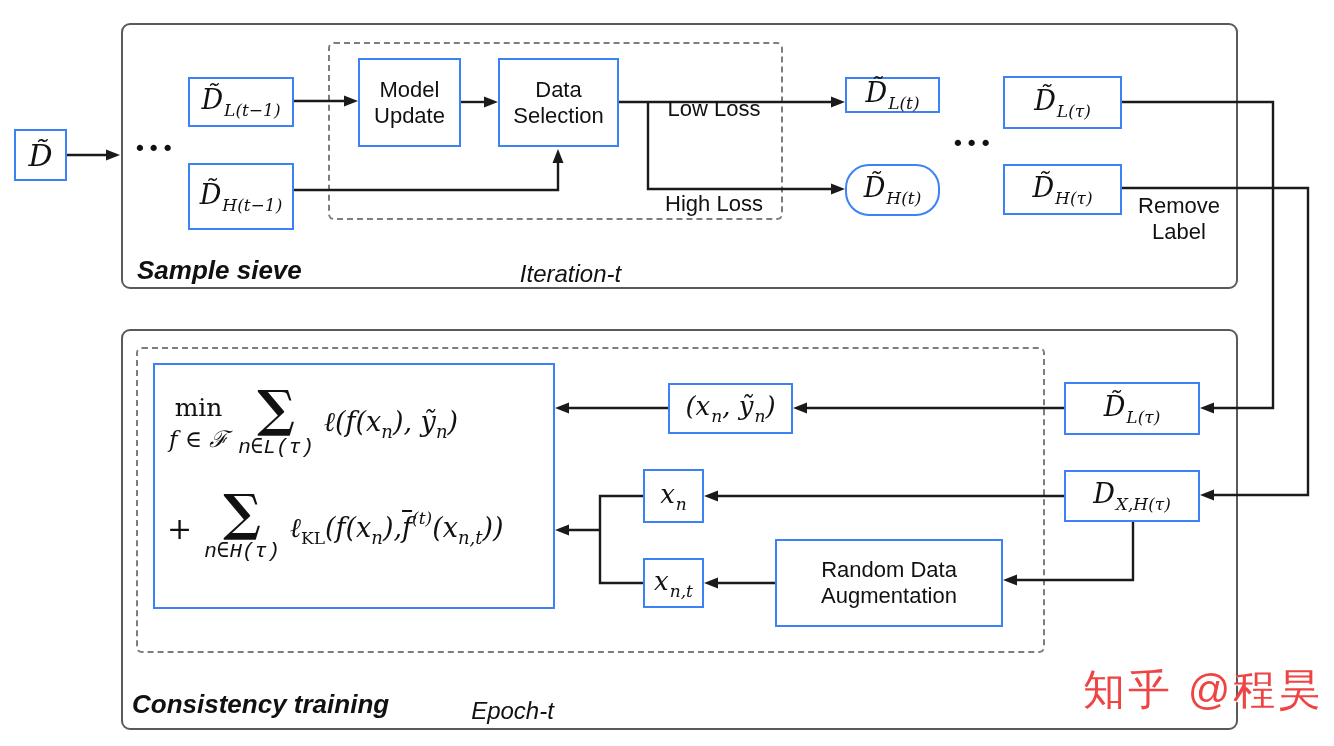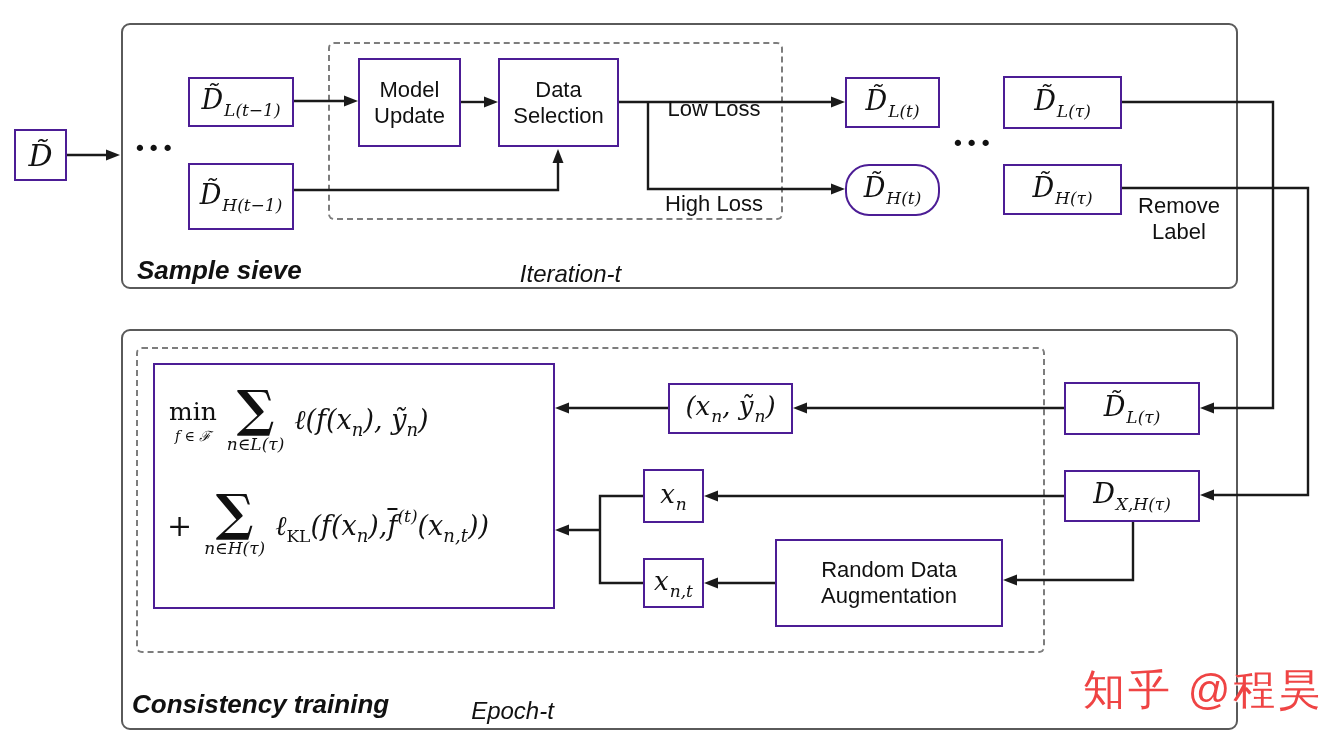--- a/index.html
+++ b/index.html
@@ -6,42 +6,42 @@
   #canvas{position:relative;width:1334px;height:746px;background:#ffffff;overflow:hidden;
           font-family:"Liberation Sans",sans-serif;color:#111;}
   
   .frame{position:absolute;border:2px solid #5a5a5a;border-radius:9px;box-sizing:border-box;background:transparent;}
   .dashed{position:absolute;border:2px dashed #7d7d7d;border-radius:6px;box-sizing:border-box;background:transparent;}
   
   #wires{position:absolute;left:0;top:0;pointer-events:none;}
   #wires path{stroke:#1a1a1a;stroke-width:2.4;fill:none;}
   #wires polygon{fill:#1a1a1a;stroke:none;}
   
-  .box{position:absolute;border:2px solid #4c1d95;background:#fff;box-sizing:border-box;
+  .box{position:absolute;border:2px solid #3b82f6;background:#fff;box-sizing:border-box;
        display:flex;align-items:center;justify-content:center;text-align:center;}
   .sans22{font-size:22px;line-height:1.18;color:#111;}
   .math{font-family:"DejaVu Serif","Liberation Serif",serif;font-style:italic;color:#111;white-space:nowrap;}
   .mbase{font-size:27px;}
   .mbig{font-size:30px;}
   .msub{font-size:17px;vertical-align:-7px;margin-left:1px;}
   
   .lab{position:absolute;color:#111;}
   .center{text-align:center;margin-top:34px;}
   .ital24{font-size:24px;font-style:italic;}
   .boldital26{font-size:26px;font-weight:bold;font-style:italic;}
   .dots{position:absolute;font-family:"DejaVu Serif","Liberation Serif",serif;font-weight:bold;
         font-size:34px;letter-spacing:2px;color:#111;line-height:1;}
   
   .fm{font-family:"DejaVu Serif","Liberation Serif",serif;color:#111;}
   .f-row{position:absolute;display:flex;align-items:center;gap:10px;}
   .vstack{display:flex;flex-direction:column;align-items:center;}
   .f-min{font-size:25px;font-style:normal;line-height:1;}
-  .f-minsub{font-size:14px;font-style:italic;margin-top:2px;white-space:nowrap;}
+  .f-minsub{font-size:23px;font-style:italic;margin-top:2px;white-space:nowrap;}
   .f-sum{font-size:50px;font-weight:bold;font-style:normal;line-height:0.8;}
-  .f-sumsub{font-size:17px;font-style:italic;margin-top:5px;white-space:nowrap;}
+  .f-sumsub{font-size:21px;font-style:italic;margin-top:5px;white-space:nowrap;font-family:Liberation Mono, monospace;}
   .f-term{font-size:27px;font-style:italic;white-space:nowrap;}
   .f-sub{font-size:18px;vertical-align:-7px;}
   .f-subrm{font-size:17px;font-style:normal;vertical-align:-7px;}
   .f-sup{font-size:17px;vertical-align:13px;}
   .f-bar{text-decoration:overline;}
   .f-plus{font-size:30px;font-style:normal;margin-right:2px;}
   
   #watermark{position:absolute;left:1083px;top:662px;font-size:42px;letter-spacing:3px;
              color:#ef4444;text-shadow:1px 1px 0 #ffffff;z-index:30;white-space:nowrap;}
 </style>
@@ -128,21 +128,21 @@
   </div>
 
   <div class="box sans22" style="left:358px;top:58px;width:103px;height:89px;padding:0 4px;">
     <span>Model Update</span>
   </div>
 
   <div class="box sans22" style="left:498px;top:58px;width:121px;height:89px;padding:0 4px;">
     <span>Data Selection</span>
   </div>
 
-  <div class="box" style="left:845px;top:77px;width:95px;height:51px;">
+  <div class="box" style="left:845px;top:77px;width:95px;height:36px;">
     <span class="math"><span class="mbase">D̃</span><span class="msub">L(t)</span></span>
   </div>
 
   <div class="box" style="left:845px;top:164px;width:95px;height:52px;border-radius:24px;">
     <span class="math"><span class="mbase">D̃</span><span class="msub">H(t)</span></span>
   </div>
 
   <div class="box" style="left:1003px;top:76px;width:119px;height:53px;">
     <span class="math"><span class="mbase">D̃</span><span class="msub">L(τ)</span></span>
   </div>

